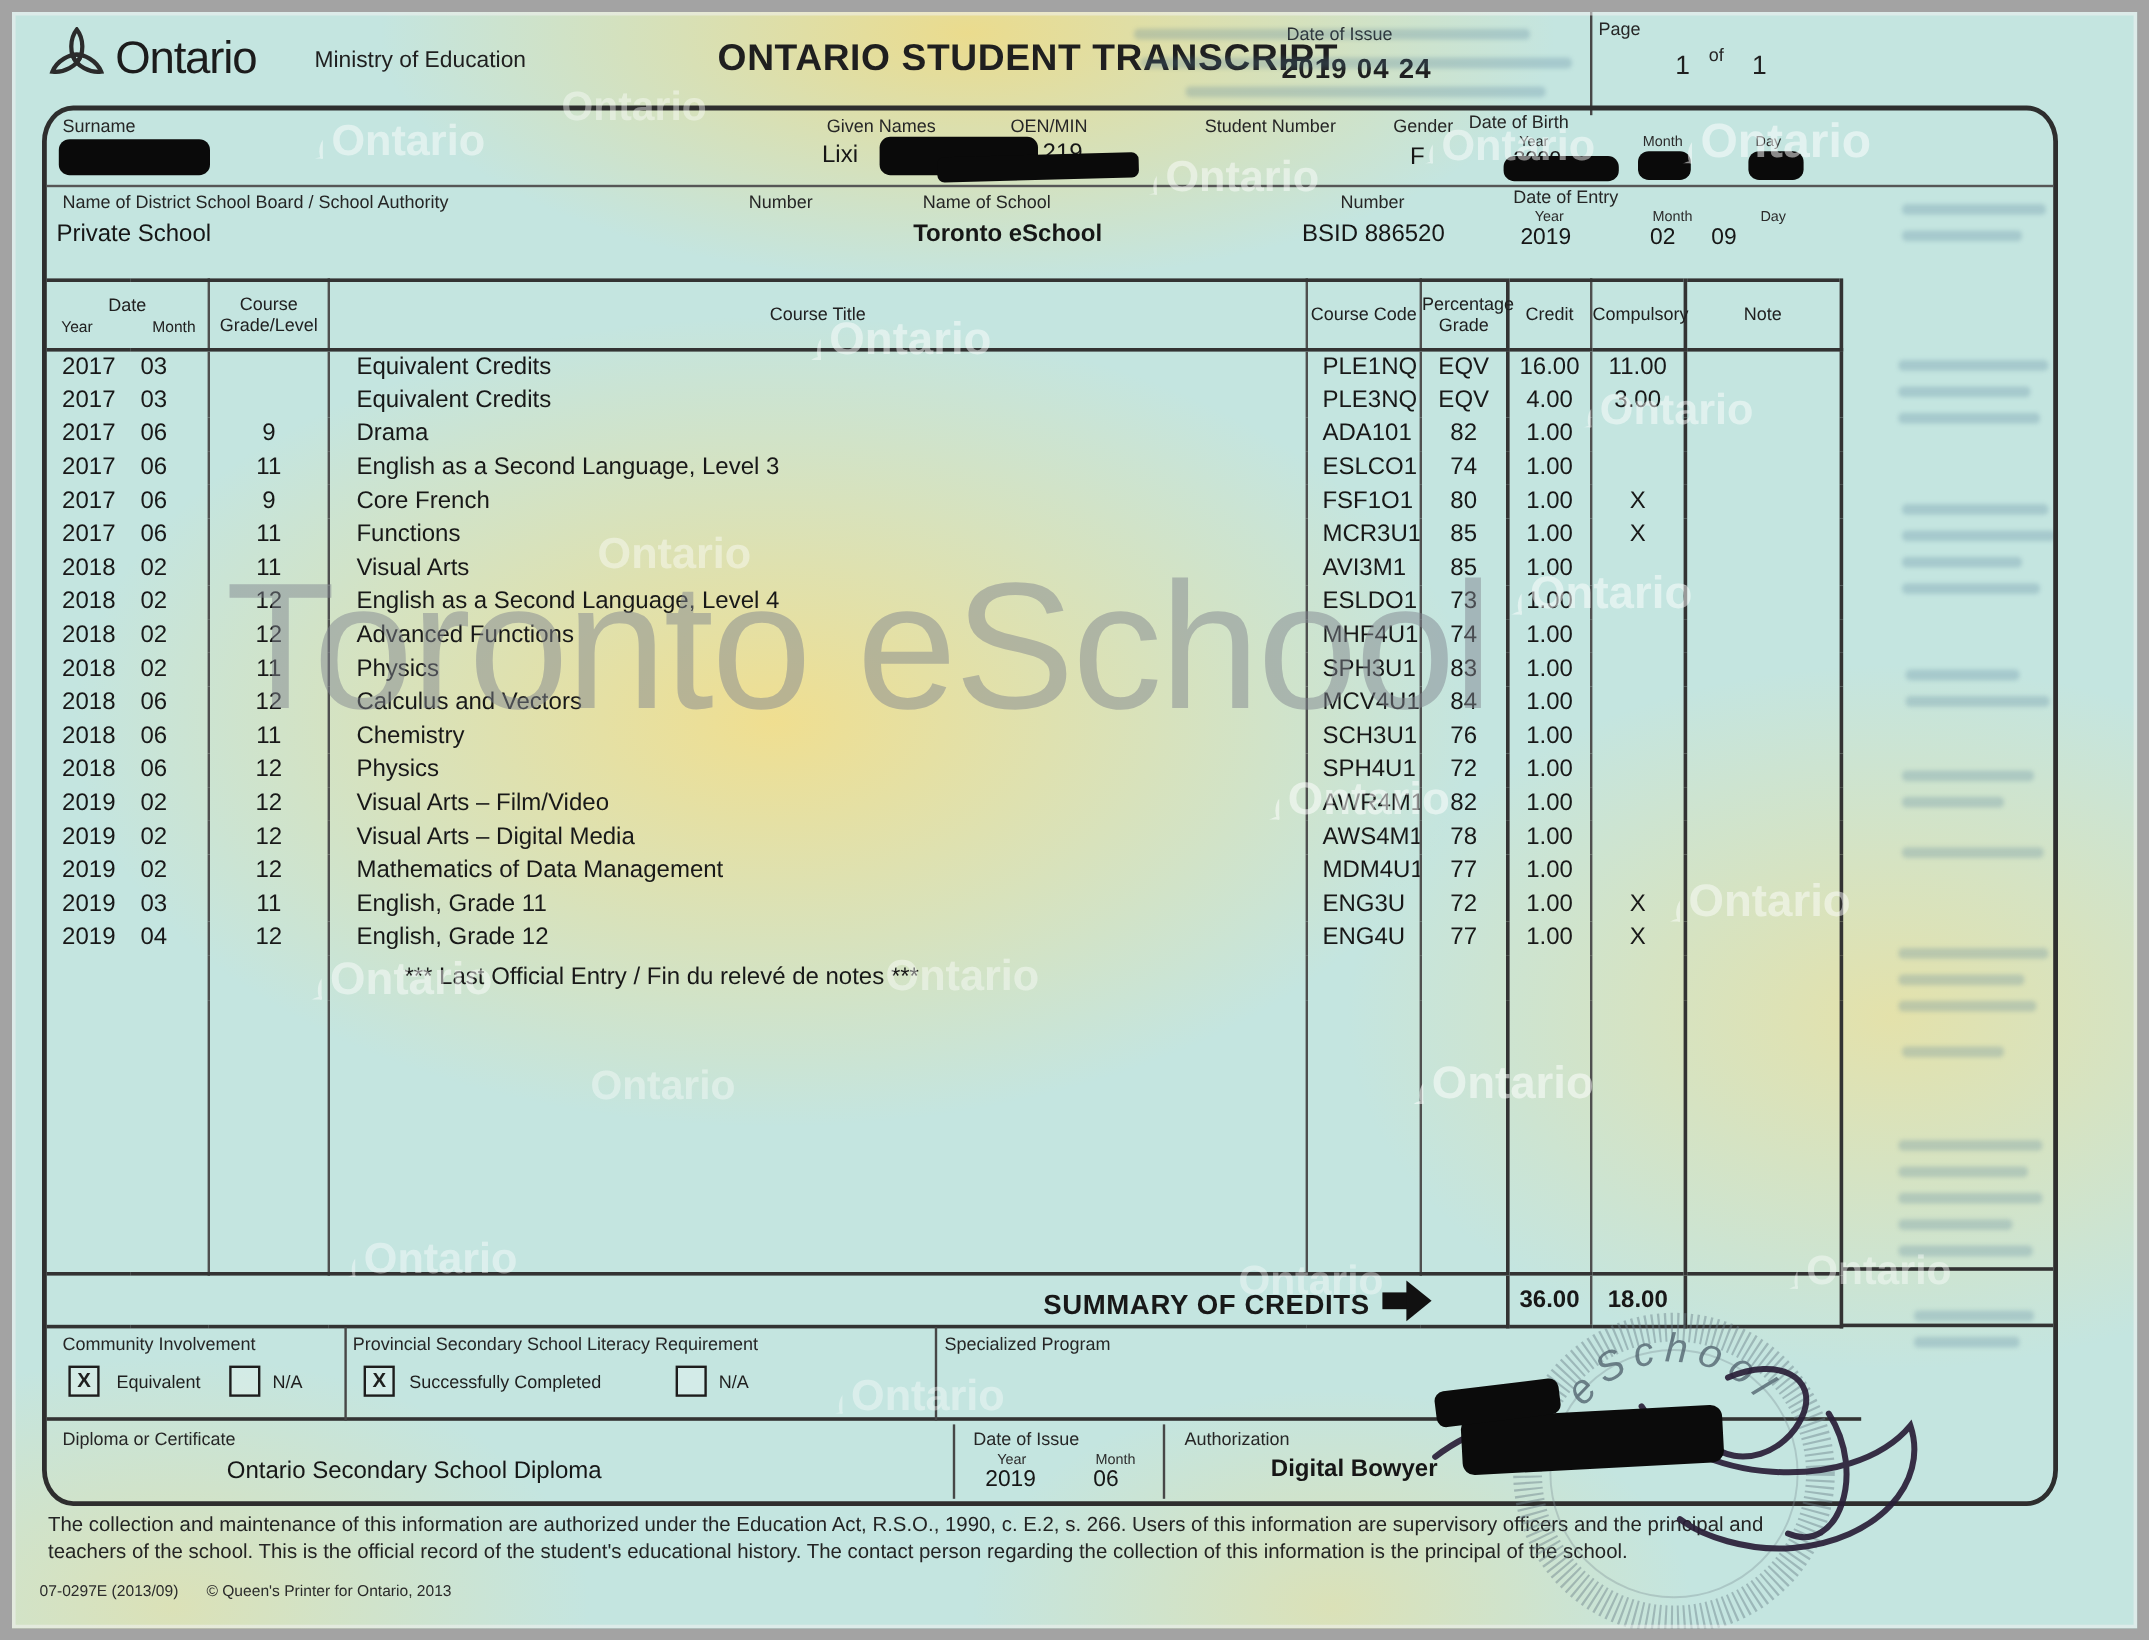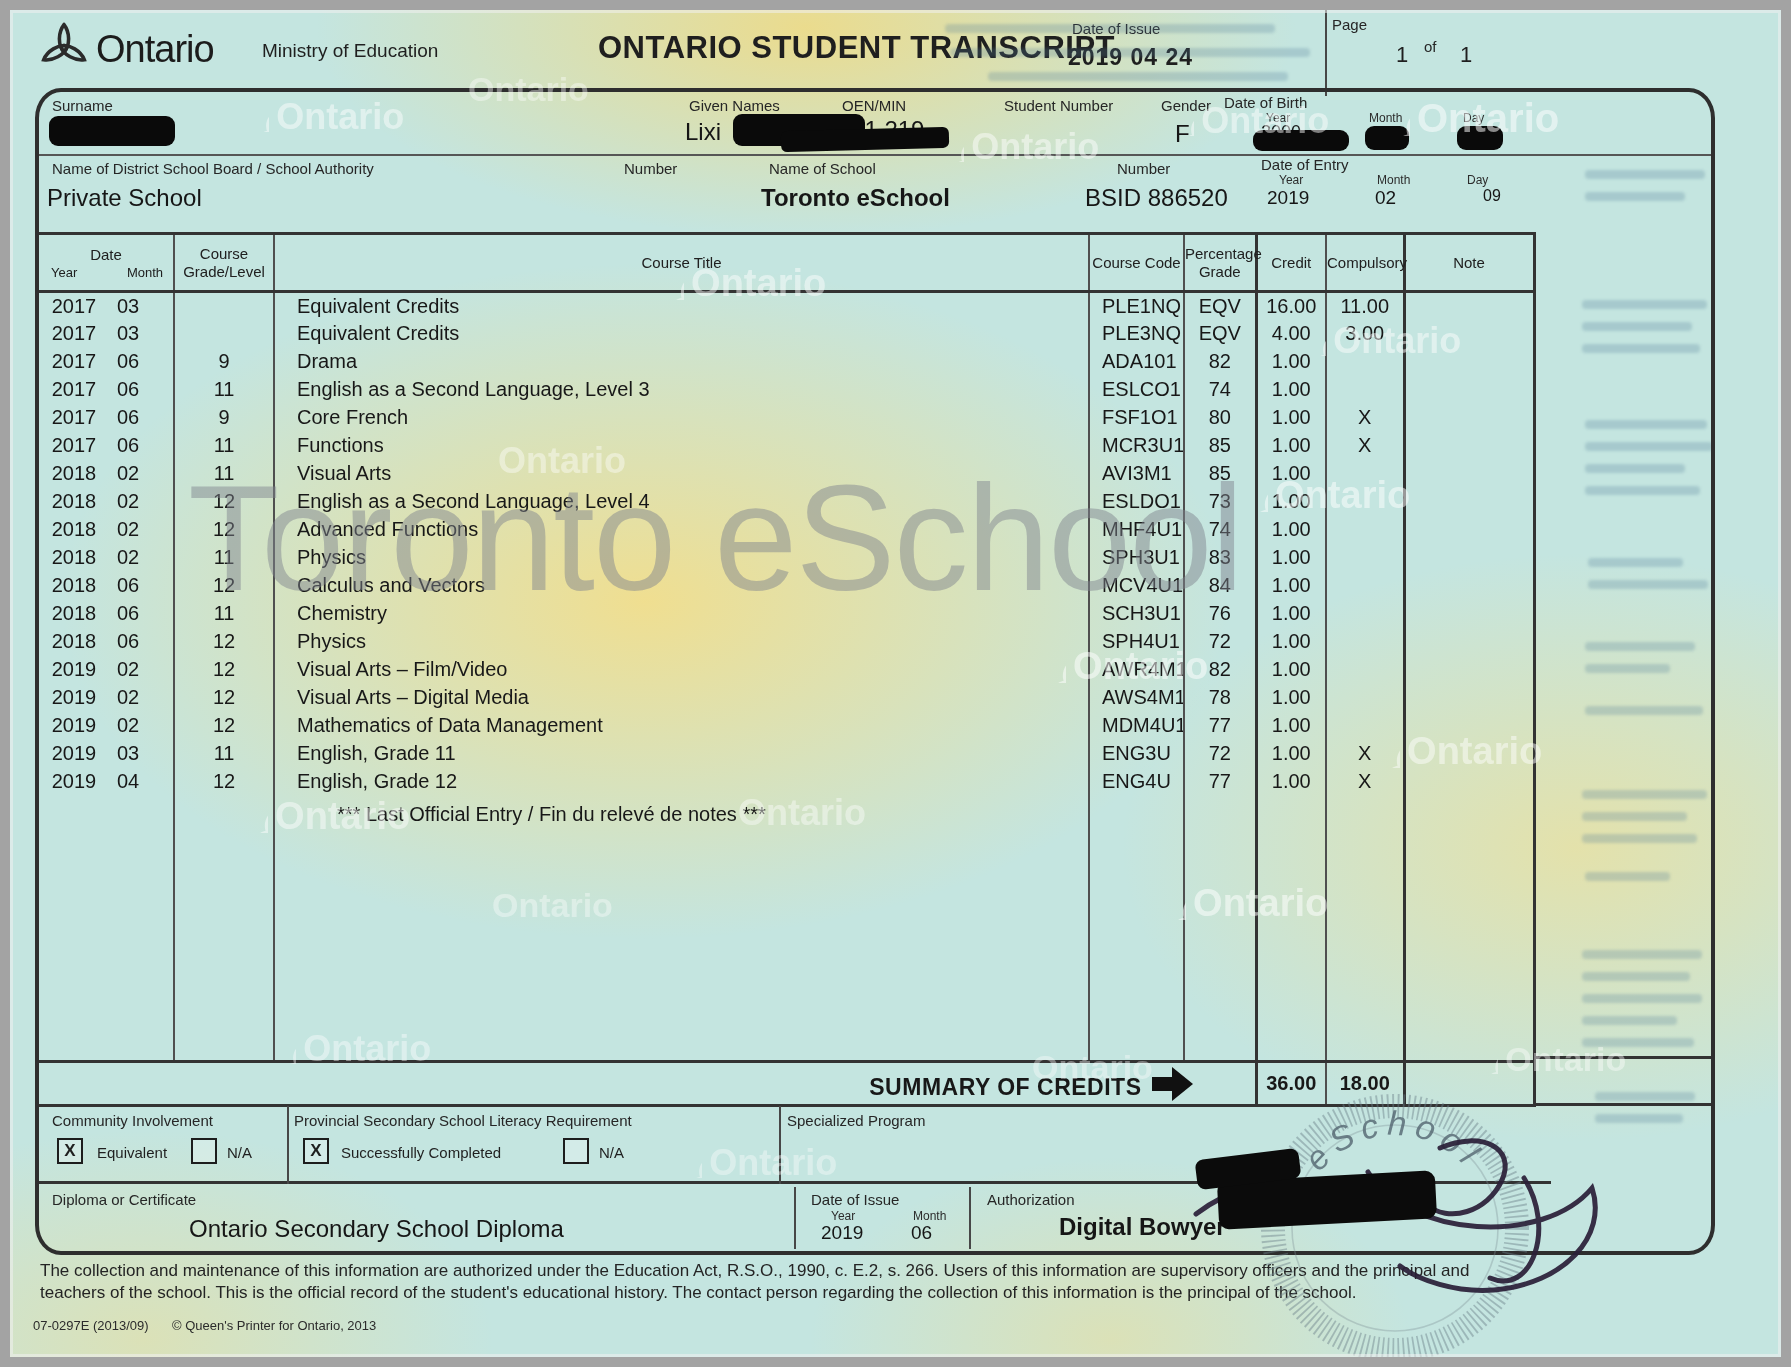--- a/index.html
+++ b/index.html
@@ -21,21 +21,21 @@
       radial-gradient(430px 260px at 62% 98%, rgba(238,222,150,.55), rgba(238,222,150,0) 70%),
       #c4e5e0;
   }
   .frame {
     position: absolute; inset: 0; z-index: 40; pointer-events: none;
     border: 10px solid #a3a3a3;
     box-shadow: inset 0 0 0 3px rgba(240,240,240,.55);
   }
   .lbl { position: absolute; font-size: 15px; color: #262626; white-space: nowrap; }
   .sub { position: absolute; font-size: 12px; color: #2c2c2c; white-space: nowrap; }
-  .val { position: absolute; font-size: 24px; color: #161616; white-space: nowrap; }
+  .val { position: absolute; font-size: 20px; color: #161616; white-space: nowrap; }
   .redact { position: absolute; background: #0a0a0a; border-radius: 9px; z-index: 4; }
   .smear { transform: rotate(-1.5deg); border-radius: 6px; }
   .hline { position: absolute; }
   .vline { position: absolute; background: #474747; }
 
   
   .logo-text { position: absolute; left: 96px; top: 28px; font-size: 38px; color: #1c1c1c; letter-spacing: -1px; }
   .ministry { position: absolute; left: 262px; top: 40px; font-size: 19px; font-weight: normal; }
   .doc-title { position: absolute; left: 598px; top: 30px; font-size: 31px; font-weight: bold; letter-spacing: .5px; }
   .doi-lbl { left: 1072px; top: 20px; }
@@ -167,21 +167,21 @@
     <div class="lbl" style="left:730px;top:68px">Name of School</div>
     <div class="val" style="left:722px;top:92px;font-weight:bold">Toronto eSchool</div>
     <div class="lbl" style="left:1078px;top:68px">Number</div>
     <div class="val" style="left:1046px;top:92px">BSID 886520</div>
     <div class="lbl" style="left:1222px;top:64px">Date of Entry</div>
     <div class="sub" style="left:1240px;top:81px">Year</div>
     <div class="sub" style="left:1338px;top:81px">Month</div>
     <div class="sub" style="left:1428px;top:81px">Day</div>
     <div class="val" style="left:1228px;top:95px;font-size:19px">2019</div>
     <div class="val" style="left:1336px;top:95px;font-size:19px">02</div>
-    <div class="val" style="left:1444px;top:95px;font-size:16px">09</div>
+    <div class="val" style="left:1387px;top:95px;font-size:19px">09</div>
 
     <table class="ctable">
       <colgroup>
         <col style="width:70px">
           <col style="width:65px">
           <col style="width:100px">
           <col style="width:815px">
         <col style="width:95px">
           <col style="width:72px">
           <col style="width:70px">

